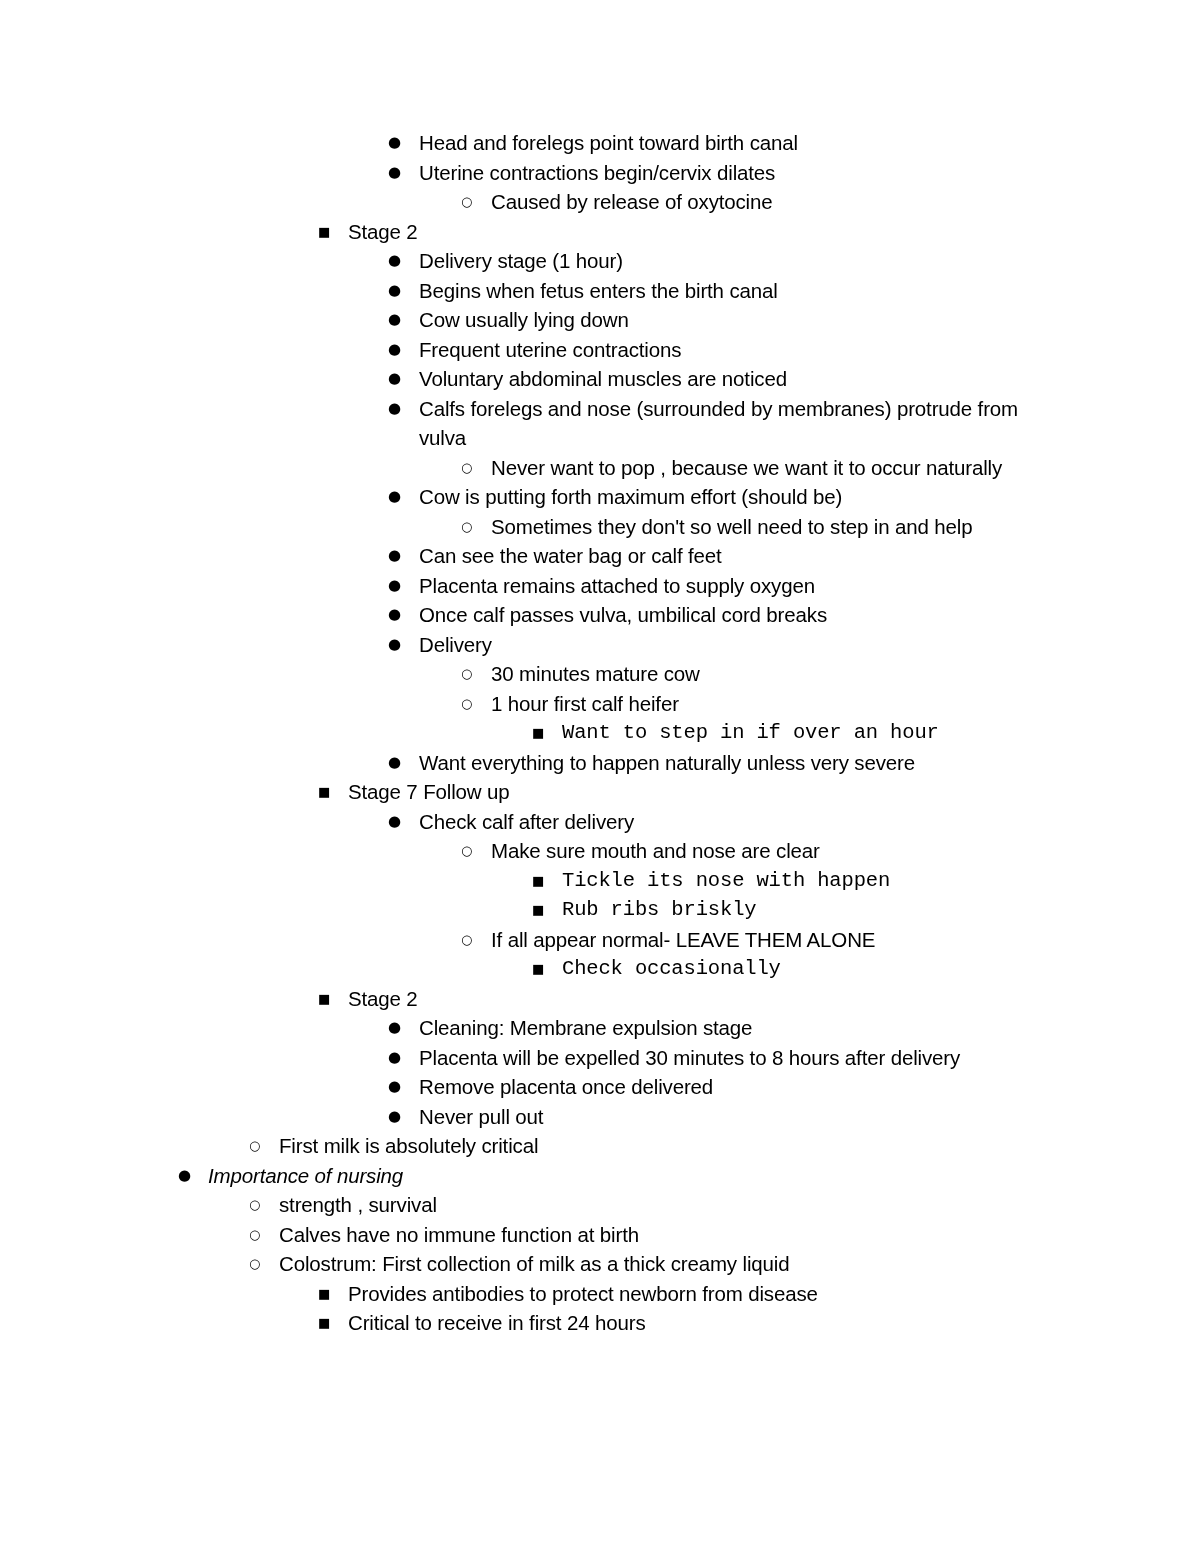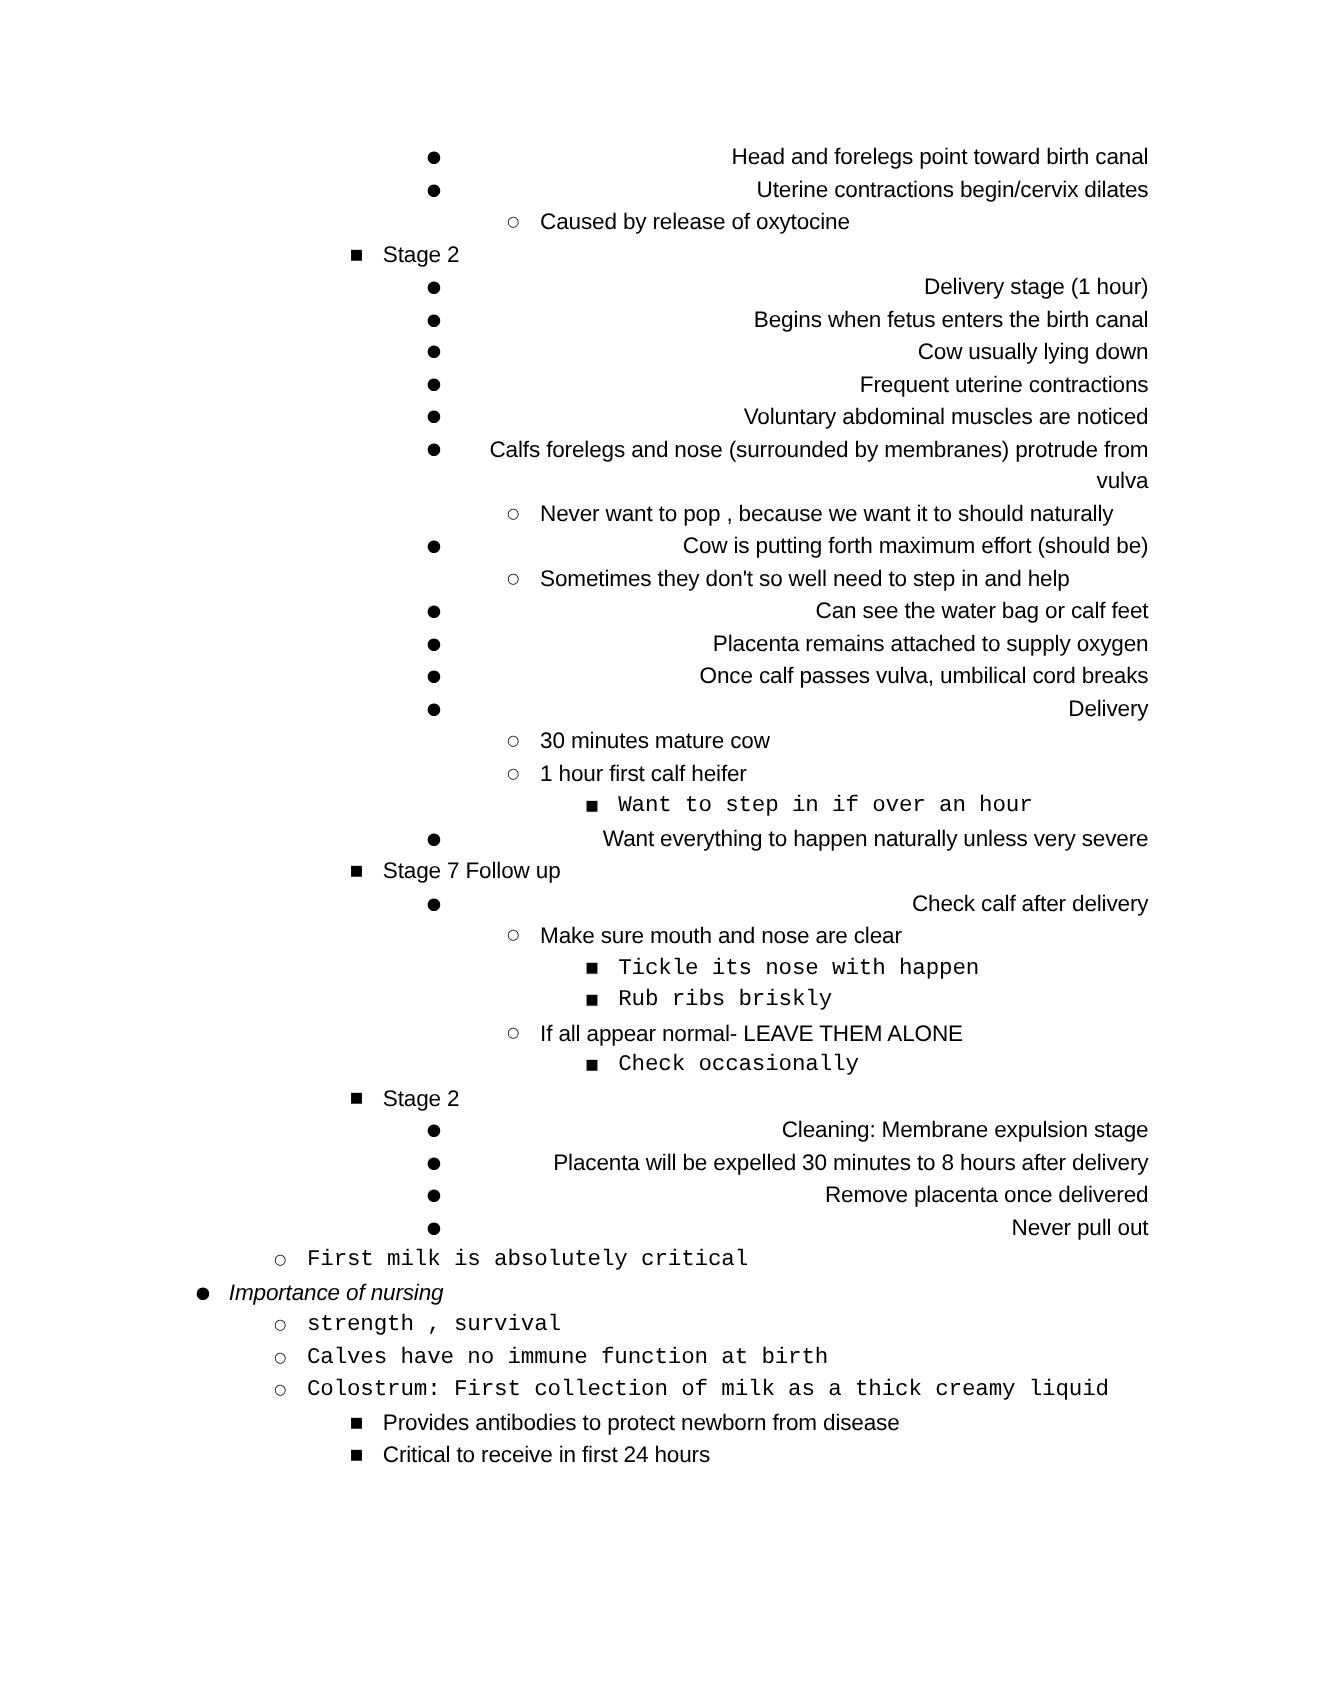--- a/index.html
+++ b/index.html
@@ -52,27 +52,27 @@
   .li .txt {
     display: block;
     white-space: pre-wrap;
   }
 
   
   .lvl1 .bullet { left: 178px; }
   .lvl1 .txt    { margin-left: 208px; max-width: 860px; font-style: italic; }
 
   .lvl2 .bullet { left: 249px; }
-  .lvl2 .txt    { margin-left: 279px; max-width: 800px; font-family: Liberation Mono, monospace; }
+  .lvl2 .txt    { margin-left: 279px; max-width: 800px; }
 
   .lvl3 .bullet { left: 318px; }
   .lvl3 .txt    { margin-left: 348px; max-width: 740px; }
 
   .lvl4 .bullet { left: 388px; }
-  .lvl4 .txt    { margin-left: 419px; max-width: 625px; text-align: right; }
+  .lvl4 .txt    { margin-left: 419px; max-width: 625px; }
 
   .lvl5 .bullet { left: 461px; }
   .lvl5 .txt    { margin-left: 491px; max-width: 620px; }
 
   .lvl6 .bullet { left: 532px; }
   .lvl6 .txt    { margin-left: 562px; max-width: 560px; font-family: Liberation Mono, monospace; }
 
   
   .b-disc {
     font-size: 15px;
@@ -124,21 +124,21 @@
       <div class="li lvl4">
         <span class="bullet b-disc">●</span>
         <span class="txt">Voluntary abdominal muscles are noticed</span>
       </div>
       <div class="li lvl4">
         <span class="bullet b-disc">●</span>
         <span class="txt">Calfs forelegs and nose (surrounded by membranes) protrude from vulva</span>
       </div>
       <div class="li lvl5">
         <span class="bullet b-circle">○</span>
-        <span class="txt">Never want to pop , because we want it to should naturally</span>
+        <span class="txt">Never want to pop , because we want it to occur naturally</span>
       </div>
       <div class="li lvl4">
         <span class="bullet b-disc">●</span>
         <span class="txt">Cow is putting forth maximum effort (should be)</span>
       </div>
       <div class="li lvl5">
         <span class="bullet b-circle">○</span>
         <span class="txt">Sometimes they don't so well need to step in and help</span>
       </div>
       <div class="li lvl4">

